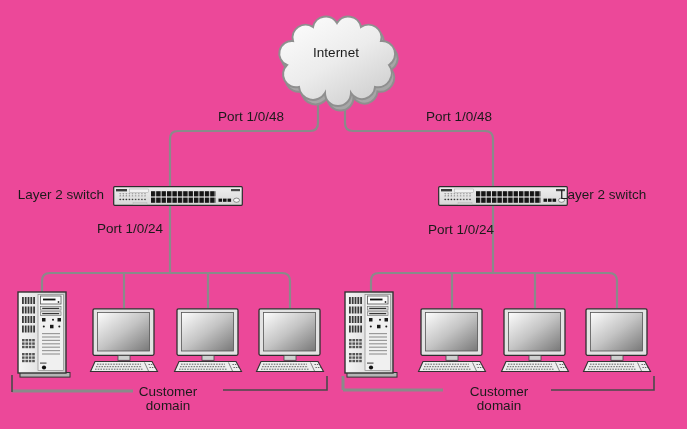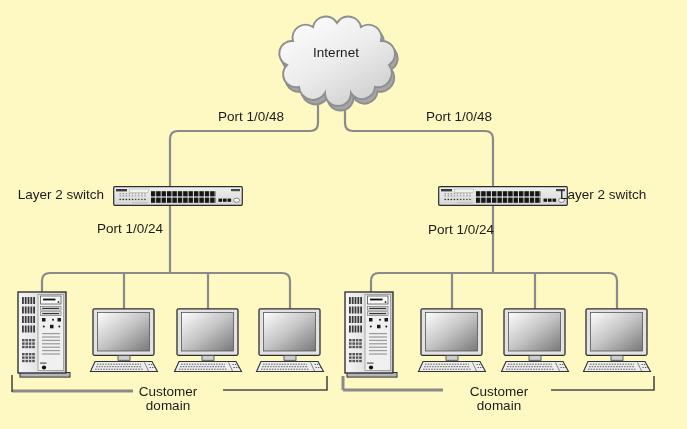--- a/index.html
+++ b/index.html
@@ -1,19 +1,19 @@
 <!DOCTYPE html>
 <html><head>
 <meta charset="utf-8">
 <style>
   html,body{margin:0;padding:0;background:#fff;}
   .canvas{
     position:relative;
     width:687px;height:429px;
-    background:#fef9c3;
+    background:#ec4899;
     font-family:"Liberation Sans", sans-serif;
     overflow:hidden;
   }
   svg{display:block;}
   .lbl{
     fill:#1b1b1b;
     font-family:"Liberation Sans", sans-serif;
     font-size:13.5px;
   }
 </style>

